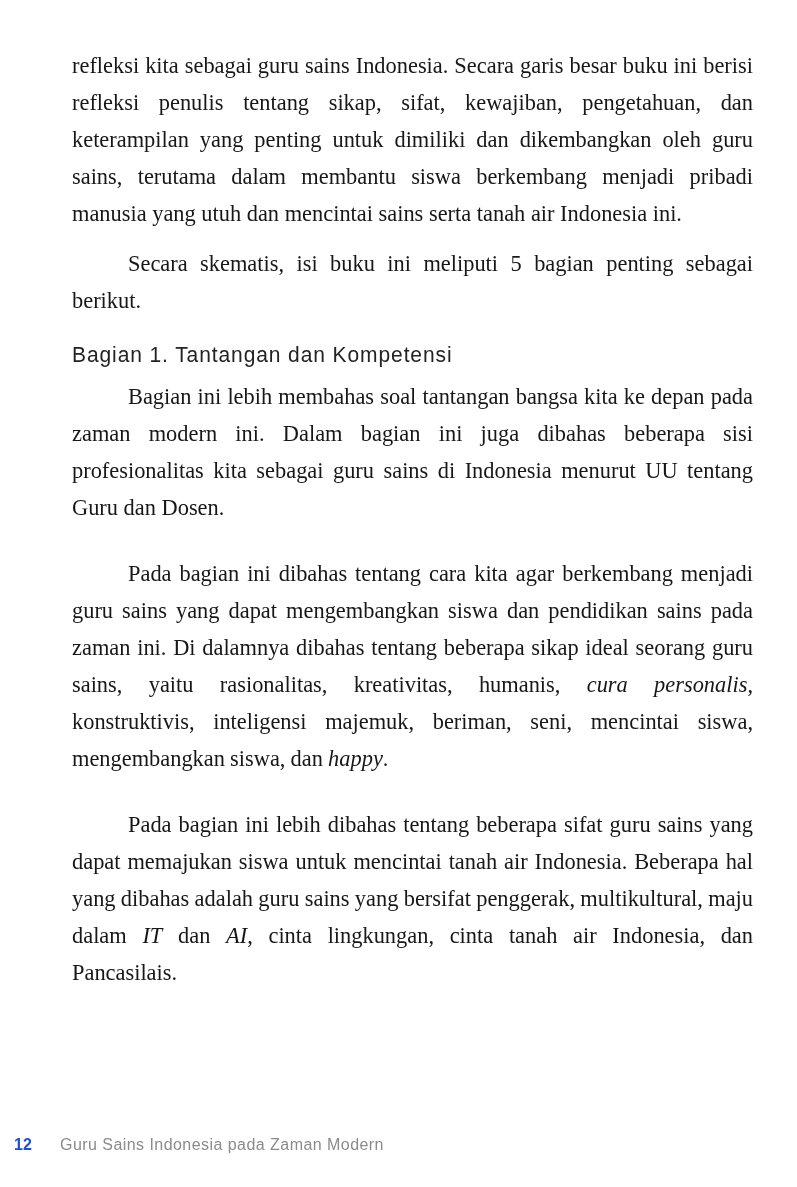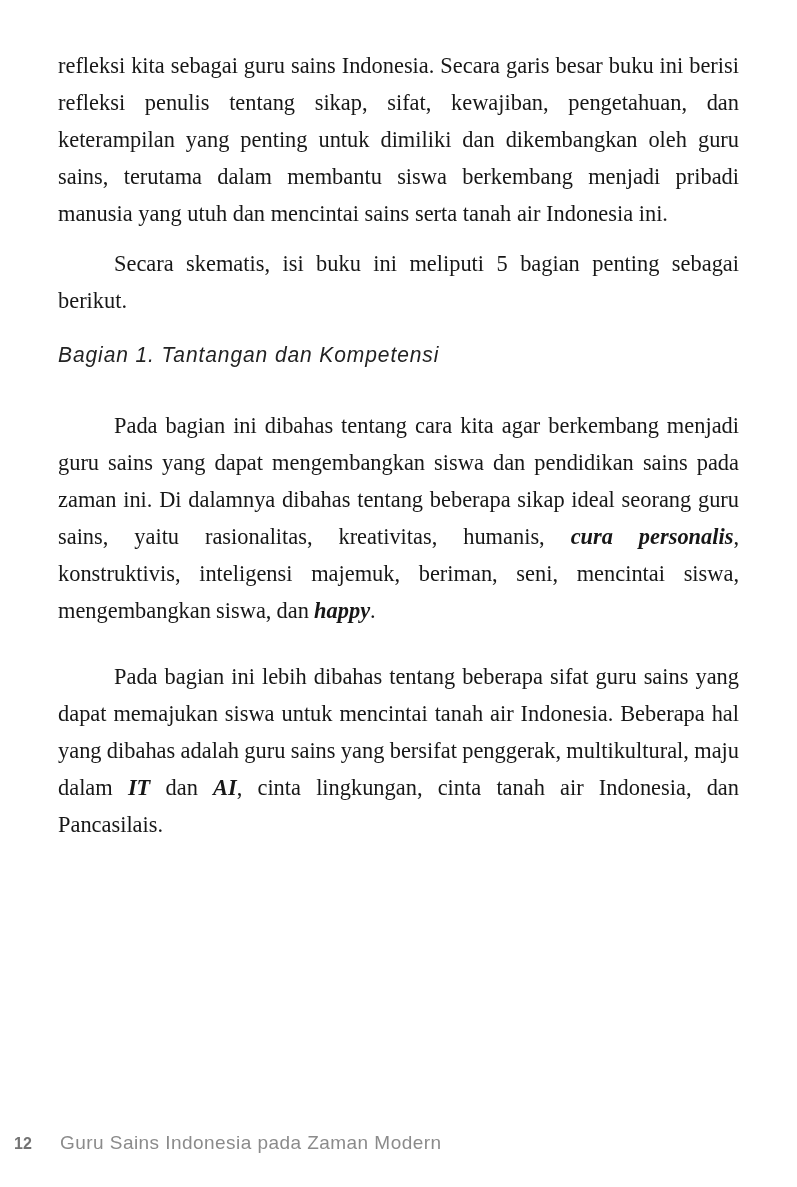--- a/index.html
+++ b/index.html
@@ -20,21 +20,21 @@
   .page {
     position: absolute;
     top: 0; left: 0;
     width: 797px;
     height: 1187px;
   }
 
   
   .content {
     position: absolute;
-    left: 58px;
+    left: 72px;
     top: 47px;
     width: 681px;
   }
 
   p.body-par {
     margin: 0;
     font-family: "Liberation Serif", serif;
     font-size: 22.4px;
     line-height: 37px;
     text-align: justify;
@@ -49,59 +49,58 @@
     text-align-last: left;
   }
   
   p.body-par.tight {
     word-spacing: -0.02em;
   }
 
   h2.section-head {
     margin: 0;
     font-family: "Liberation Sans", sans-serif;
-    font-style: italic;
     font-weight: 300;
     font-size: 21px;
     line-height: 30px;
     letter-spacing: 0.9px;
     color: #232323;
     white-space: nowrap;
     transform: scale(1, 1.02);
     transform-origin: left center;
   }
 
   .gap-par   { height: 13px; }
   .gap-head  { height: 21px; }
   .gap-after-head { height: 8px; }
 
-  em.ital { font-style: italic; font-weight: bold; }
+  em.ital { font-style: italic; }
 
   
   .footer {
     position: absolute;
     left: 14px;
     bottom: 33px;
     display: flex;
     align-items: baseline;
     gap: 0;
   }
   .footer .page-no {
     font-family: "Liberation Sans", sans-serif;
     font-weight: bold;
     font-size: 16px;
-    color: #737373;
+    color: #1d4ed8;
     letter-spacing: 0.2px;
     width: 46px;
     display: inline-block;
   }
   .footer .running-title {
     font-family: "Liberation Sans", sans-serif;
     font-weight: 400;
-    font-size: 19px;
+    font-size: 16px;
     color: #8b8b8b;
     letter-spacing: 0.45px;
   }
 </style>
 </head>
 <body>
 
 <div class="page">
 
   <div class="content">
@@ -111,20 +110,21 @@
     <div class="gap-par"></div>
 
     <p class="body-par indent last-flush">Secara skematis, isi buku ini meliputi 5 bagian penting sebagai berikut.</p>
 
     <div class="gap-head"></div>
 
     <h2 class="section-head">Bagian 1. Tantangan dan Kompetensi</h2>
 
     <div class="gap-after-head"></div>
 
+    <p class="body-par indent last-flush">Bagian ini lebih membahas soal tantangan bangsa kita ke depan pada zaman modern ini. Dalam bagian ini juga dibahas beberapa sisi profesionalitas kita sebagai guru sains di Indonesia menurut UU tentang Guru dan Dosen.</p>
 
     <div class="gap-head"></div>
 
 
     <div class="gap-after-head"></div>
 
     <p class="body-par indent tight last-flush"><span>Pada bagian ini dibahas tentang cara kita agar berkembang menjadi guru sains yang dapat mengembangkan siswa dan pendidikan sains pada zaman ini. Di dalamnya dibahas tentang beberapa sikap ideal seorang guru sains, yaitu rasionalitas, kreativitas, humanis, </span><em class="ital">cura personalis</em><span>, konstruktivis, inteligensi majemuk, beriman, seni, mencintai siswa, mengembangkan siswa, dan </span><em class="ital">happy</em><span>.</span></p>
 
     <div class="gap-head"></div>
 

